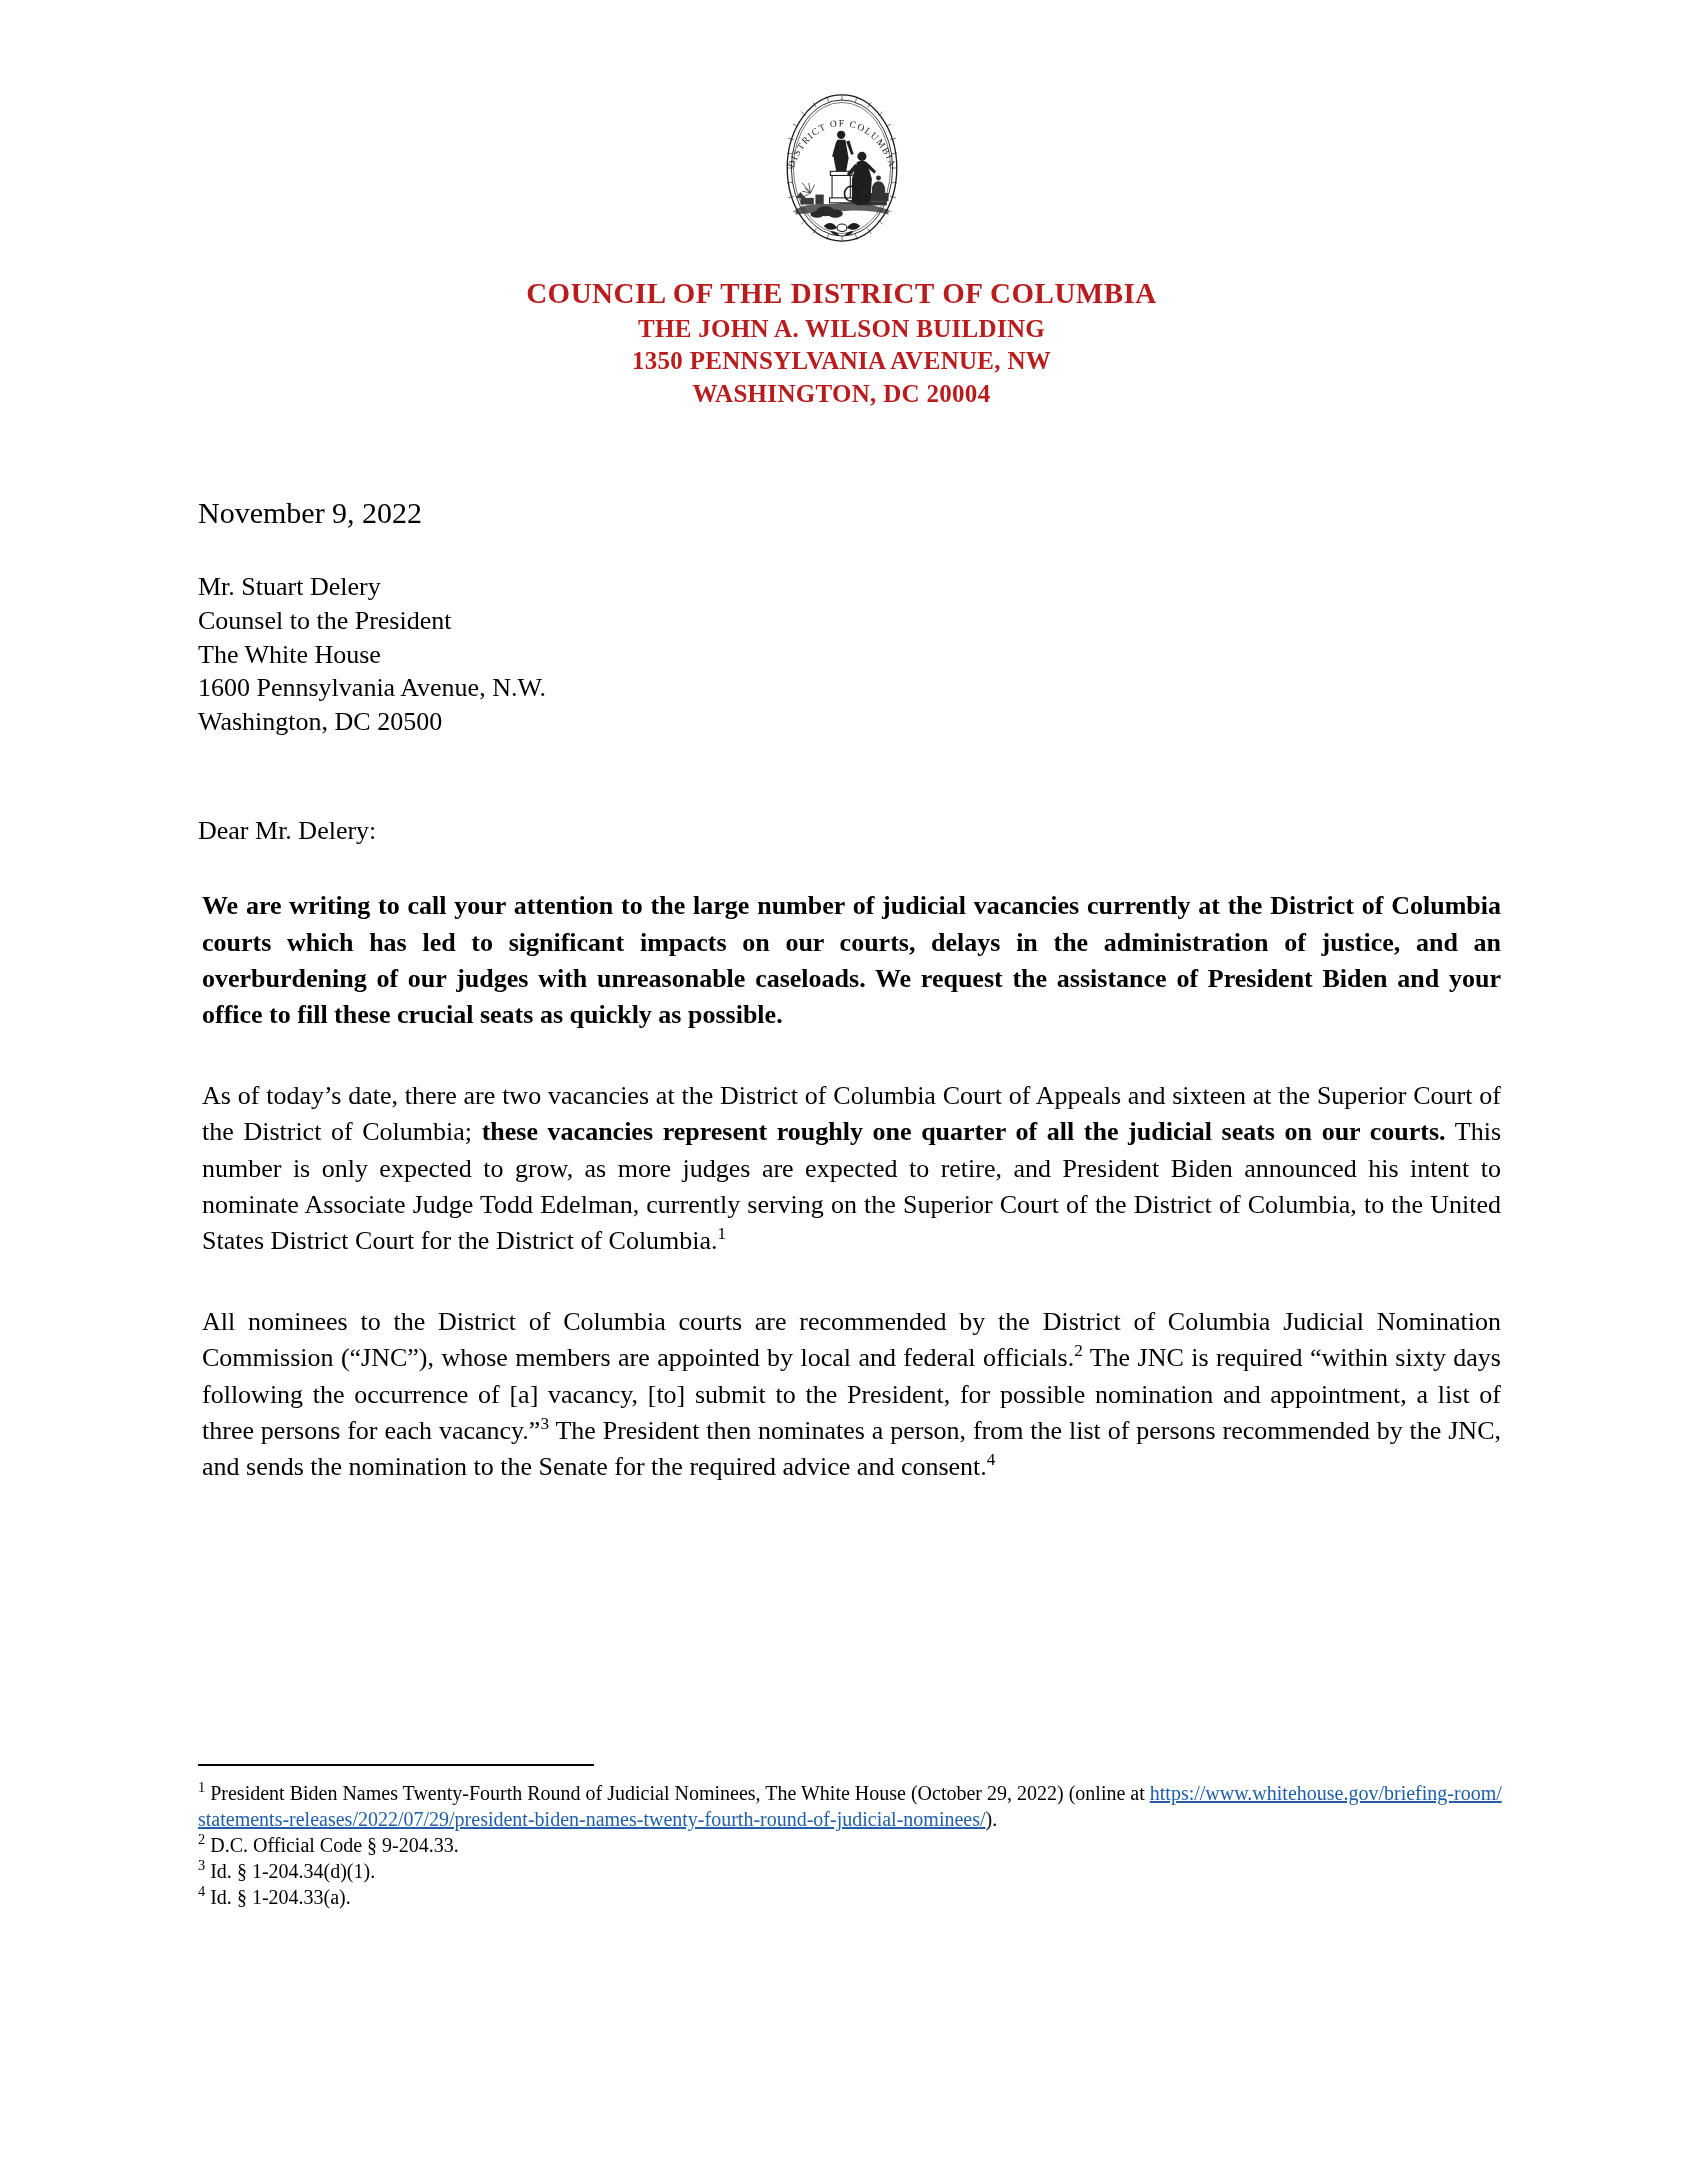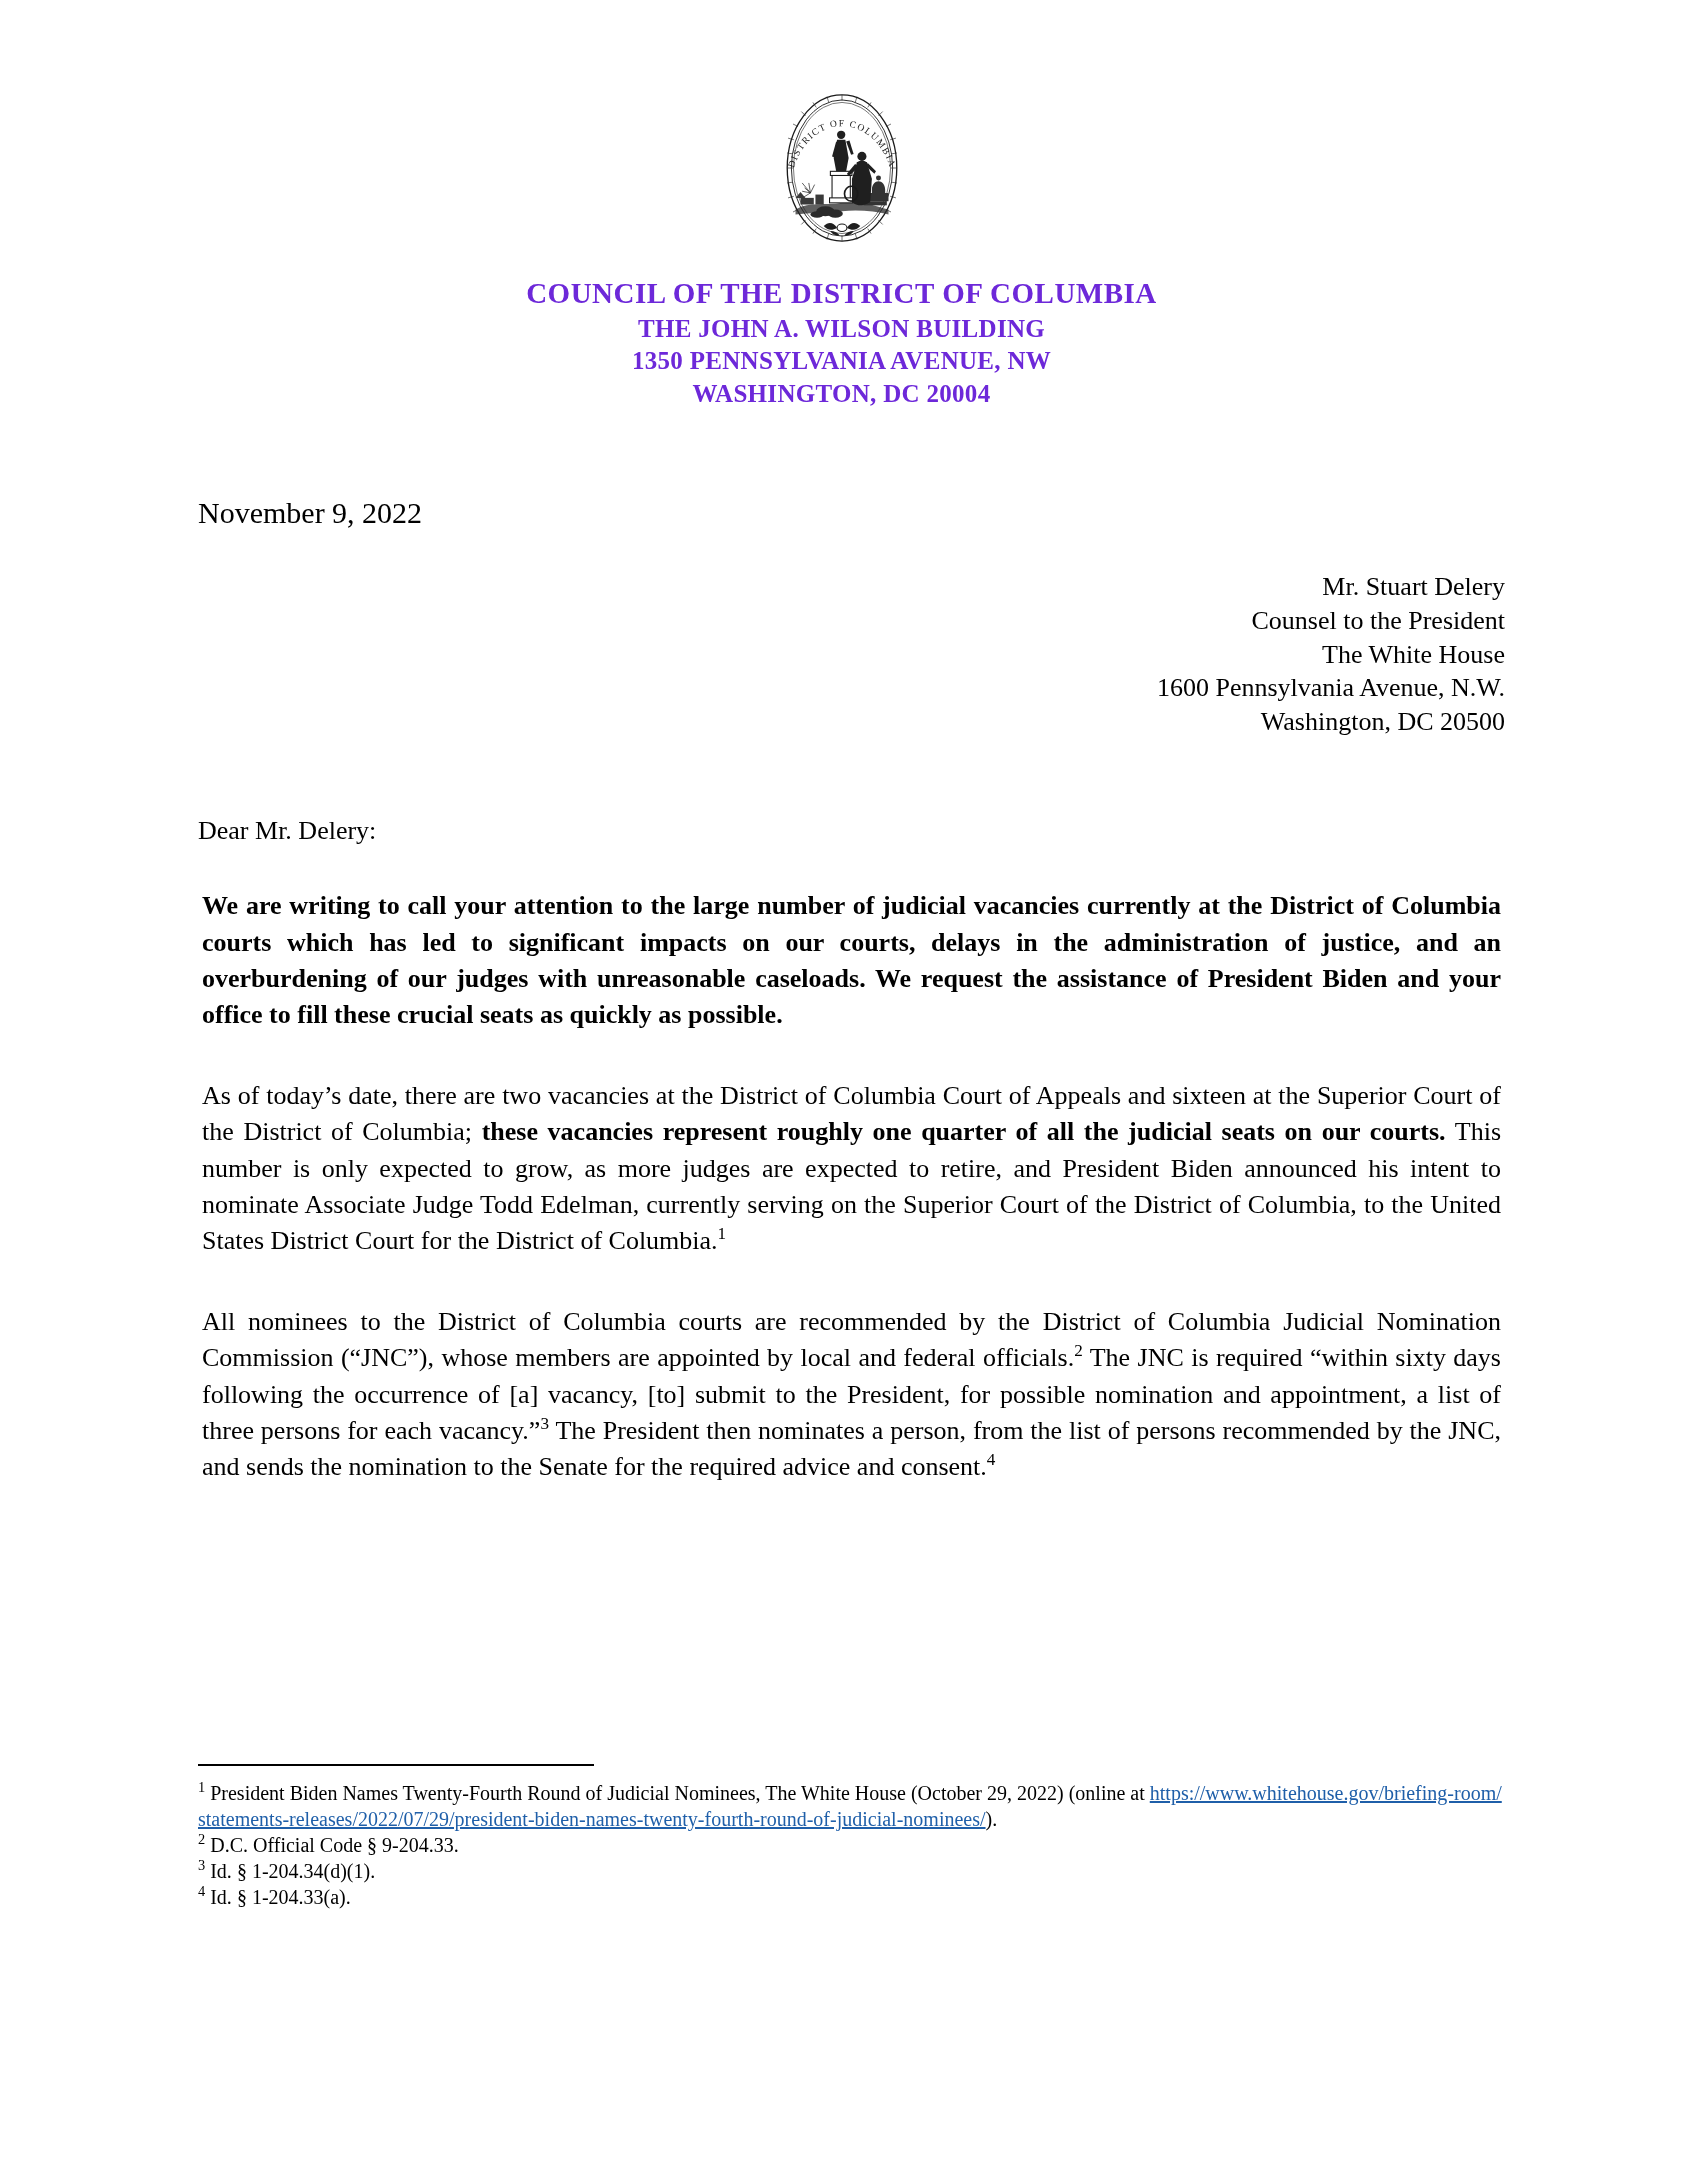--- a/index.html
+++ b/index.html
@@ -32,21 +32,21 @@
     justify-content: center;
     align-items: center;
   }
   .seal {
     width: 166px;
     height: 166px;
     display: block;
   }
   .org-lines {
     margin-top: 24px;
-    color: #6d28d9;
+    color: #b91c1c;
     font-weight: bold;
     letter-spacing: 0.2px;
     line-height: 1.30;
   }
   .org-line-1 {
     font-size: 29px;
     letter-spacing: 0.5px;
   }
   .org-line-2 {
     font-size: 25px;
@@ -73,21 +73,21 @@
   .date-line {
     font-size: 30px;
     line-height: 1.30;
   }
   .spacer-30 { height: 38px; }
 
   .addr-block {
     font-size: 26px;
     line-height: 1.295;
   }
-  .addr-block div { white-space: nowrap; text-align: right; }
+  .addr-block div { white-space: nowrap; }
 
   .via-line {
     font-size: 26px;
     line-height: 1.30;
   }
   .salutation {
     font-size: 26px;
     line-height: 1.30;
   }
 

